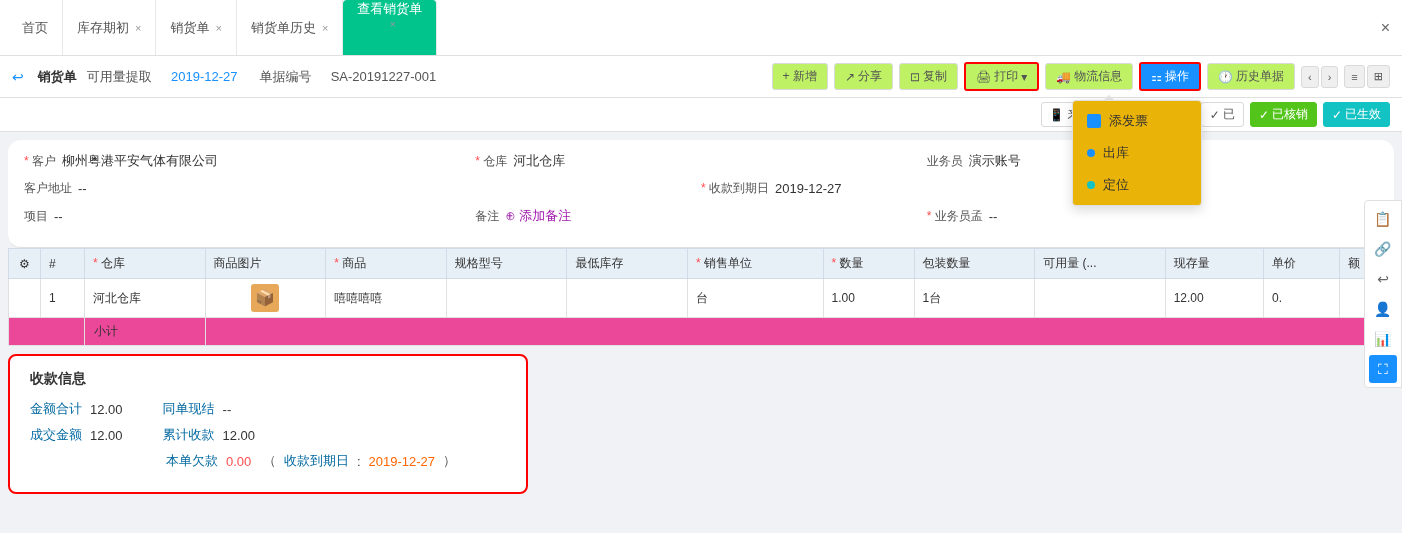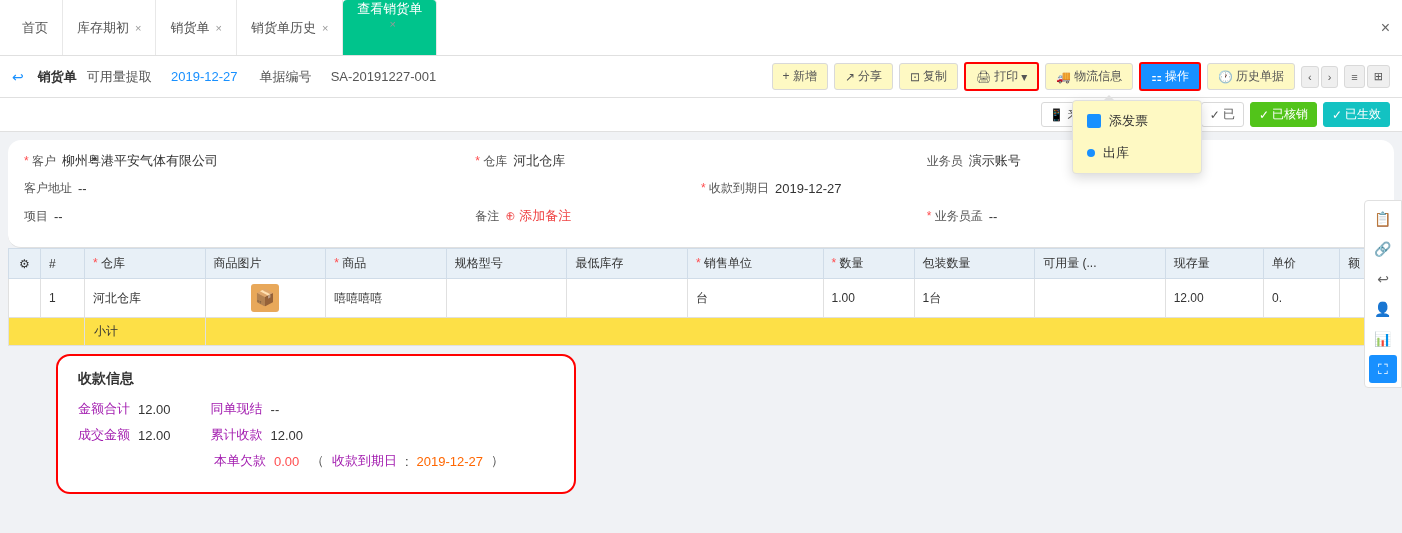--- a/index.html
+++ b/index.html
@@ -35,21 +35,21 @@
     }
     .doc-icon { color: #1890ff; font-size: 14px; margin-right: 4px; }
     .doc-title { font-weight: bold; font-size: 13px; color: #333; }
     .doc-meta { color: #555; font-size: 13px; }
     .doc-meta span { margin-right: 12px; }
     .spacer { flex: 1; }
     .header-actions { display: flex; align-items: center; gap: 6px; }
     .btn-action {
       display: flex; align-items: center; gap: 3px;
       padding: 4px 10px; border: 1px solid #d9d9d9; border-radius: 3px;
-      background: #fef9c3; cursor: pointer; font-size: 12px; color: #555;
+      background: #bef264; cursor: pointer; font-size: 12px; color: #555;
       white-space: nowrap;
     }
     .btn-action.active-tab {
       background: #1890ff; color: #fff; border-color: #1890ff;
     }
     .nav-arrows { display: flex; gap: 2px; }
     .nav-arrow { padding: 4px 6px; border: 1px solid #d9d9d9; border-radius: 3px; cursor: pointer; font-size: 11px; color: #555; }
     .view-icons { display: flex; gap: 2px; }
     .view-icon { padding: 4px 6px; border: 1px solid #d9d9d9; border-radius: 3px; cursor: pointer; font-size: 11px; color: #555; }
 
@@ -94,42 +94,42 @@
     th {
       padding: 6px 8px; border: 1px solid #d0dce8;
       text-align: left; font-weight: normal; color: #333;
       white-space: nowrap;
     }
     td {
       padding: 5px 8px; border: 1px solid #e0e0e0;
       color: #333; white-space: nowrap;
     }
     tbody tr:nth-child(even) { background: #fafafa; }
-    .subtotal-row td { background: #fde047; padding-left: 9px; }
+    .subtotal-row td { background: #ec4899; padding-left: 9px; }
     .col-settings { width: 32px; text-align: center; }
     .th-required::before { content: '* '; color: #ff4d4f; }
 
     
     .payment-info {
       background: #fff; padding: 14px 20px; margin-top: 4px;
-      border: 2px solid #ff0000; border-radius: 14px; max-width: 520px; margin-left: 48px;
+      border: 2px solid #ff0000; border-radius: 8px; max-width: 520px;
     }
     .payment-title { font-weight: bold; font-size: 14px; margin-bottom: 12px; }
     .payment-row { display: flex; align-items: center; margin-bottom: 8px; gap: 40px; }
     .payment-item { display: flex; align-items: center; gap: 8px; }
-    .payment-label { color: #a21caf; font-size: 13px; }
+    .payment-label { color: #0369a1; font-size: 13px; }
     .payment-val { color: #333; font-size: 13px; }
     .payment-val.orange { color: #ff6600; }
     .payment-val.red { color: #ff4d4f; }
 
     
     .dropdown-popup {
       position: absolute;
       top: 100px; right: 200px;
-      background: #fef9c3;
+      background: #eab308;
       border: 1px solid #e0e0e0;
       border-radius: 4px;
       box-shadow: 0 4px 12px rgba(0,0,0,0.15);
       z-index: 100;
       min-width: 130px;
       padding: 4px 0;
     }
     .dropdown-popup::before {
       content: '';
       position: absolute;
@@ -299,21 +299,21 @@
         <span class="field-value">2019-12-27</span>
       </div>
     </div>
     <div class="form-row">
       <div class="form-field">
         <span class="field-label">项目</span>
         <span class="field-value">--</span>
       </div>
       <div class="form-field">
         <span class="field-label">备注</span>
-        <span class="field-value" style="color:#ef4444;cursor:pointer;">
+        <span class="field-value" style="color:#a21caf;cursor:pointer;">
           <span>⊕</span>
           <span>添加备注</span>
         </span>
       </div>
       <div class="form-field">
         <span class="field-label required">业务员孟</span>
         <span class="field-value">--</span>
       </div>
     </div>
   </div>
@@ -404,20 +404,24 @@
 
 <div class="dropdown-popup">
   <div class="dropdown-item">
     <span class="icon-square"></span>
     <span>添发票</span>
   </div>
   <div class="dropdown-item">
     <span class="dot dot-blue"></span>
     <span>出库</span>
   </div>
+  <div class="dropdown-item">
+    <span class="dot" style="background:#13c2c2;"></span>
+    <span>定位</span>
+  </div>
 </div>
 
 <div class="right-tools">
   <div class="right-tool-btn">📋</div>
   <div class="right-tool-btn">🔗</div>
   <div class="right-tool-btn">↩</div>
   <div class="right-tool-btn">👤</div>
   <div class="right-tool-btn">📊</div>
   <div class="right-tool-btn active">⛶</div>
 </div>

